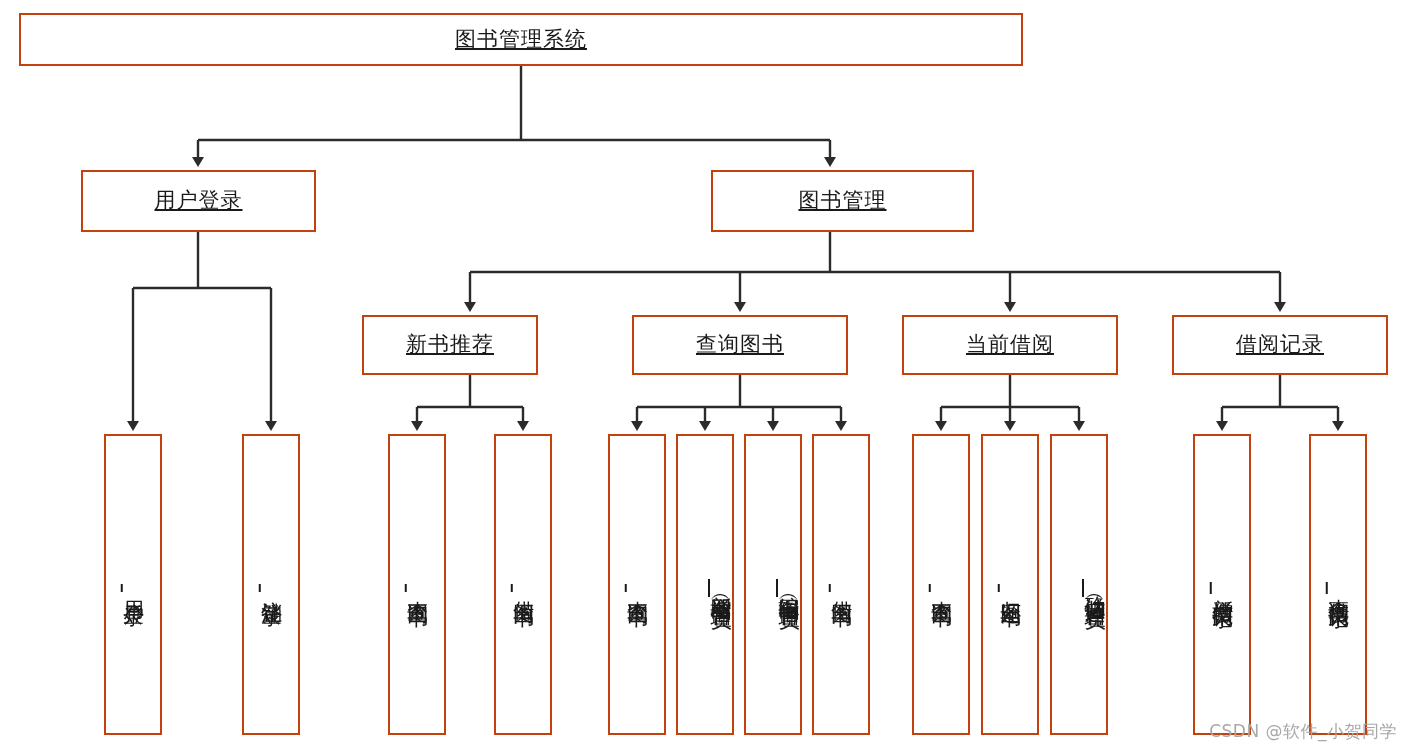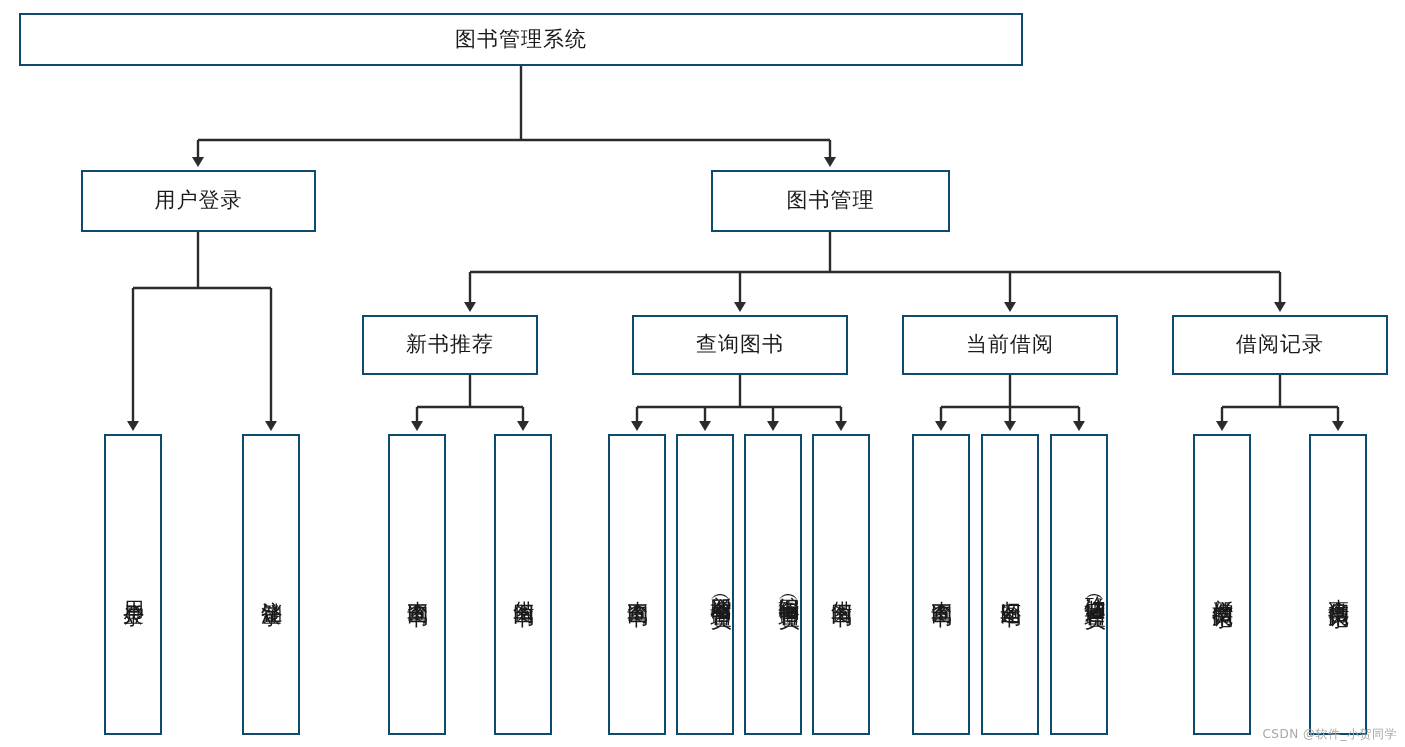--- a/index.html
+++ b/index.html
@@ -20,27 +20,28 @@
   #edges {
     position: absolute;
     left: 0;
     top: 0;
     width: 1405px;
     height: 747px;
   }
   .node {
     position: absolute;
     box-sizing: border-box;
-    border: 2px solid #0c4a6e;
+    border: 2px solid #c2410c;
     background: #ffffff;
     color: #1a1a1a;
     display: flex;
     align-items: center;
     justify-content: center;
     text-align: center;
+    text-decoration: underline;
   }
   .node.horizontal {
     font-size: 21px;
     line-height: 1.2;
     letter-spacing: 1px;
   }
   .node.vertical {
     writing-mode: vertical-rl;
     text-orientation: upright;
     font-size: 21px;
@@ -53,21 +54,21 @@
   .node.vertical.top-start {
     align-items: flex-start;
   }
   .node-label {
     display: block;
   }
   #watermark {
     position: absolute;
     right: 8px;
     bottom: 4px;
-    font-size: 12px;
+    font-size: 17px;
     color: #a8a8a8;
     letter-spacing: 0.5px;
     white-space: nowrap;
     font-family: "DejaVu Sans", "Liberation Sans", sans-serif;
   }
 </style>
 </head>
 <body>
 
 <div id="canvas">
@@ -122,21 +123,21 @@
     </g>
   </svg>
 
   <div class="node horizontal" style="left:19px; top:13px; width:1004px; height:53px;">
     <span class="node-label">图书管理系统</span>
   </div>
 
   <div class="node horizontal" style="left:81px; top:170px; width:235px; height:62px;">
     <span class="node-label">用户登录</span>
   </div>
-  <div class="node horizontal" style="left:711px; top:170px; width:239px; height:62px;">
+  <div class="node horizontal" style="left:711px; top:170px; width:263px; height:62px;">
     <span class="node-label">图书管理</span>
   </div>
 
   <div class="node horizontal" style="left:362px; top:315px; width:176px; height:60px;">
     <span class="node-label">新书推荐</span>
   </div>
   <div class="node horizontal" style="left:632px; top:315px; width:216px; height:60px;">
     <span class="node-label">查询图书</span>
   </div>
   <div class="node horizontal" style="left:1172px; top:315px; width:216px; height:60px;">

